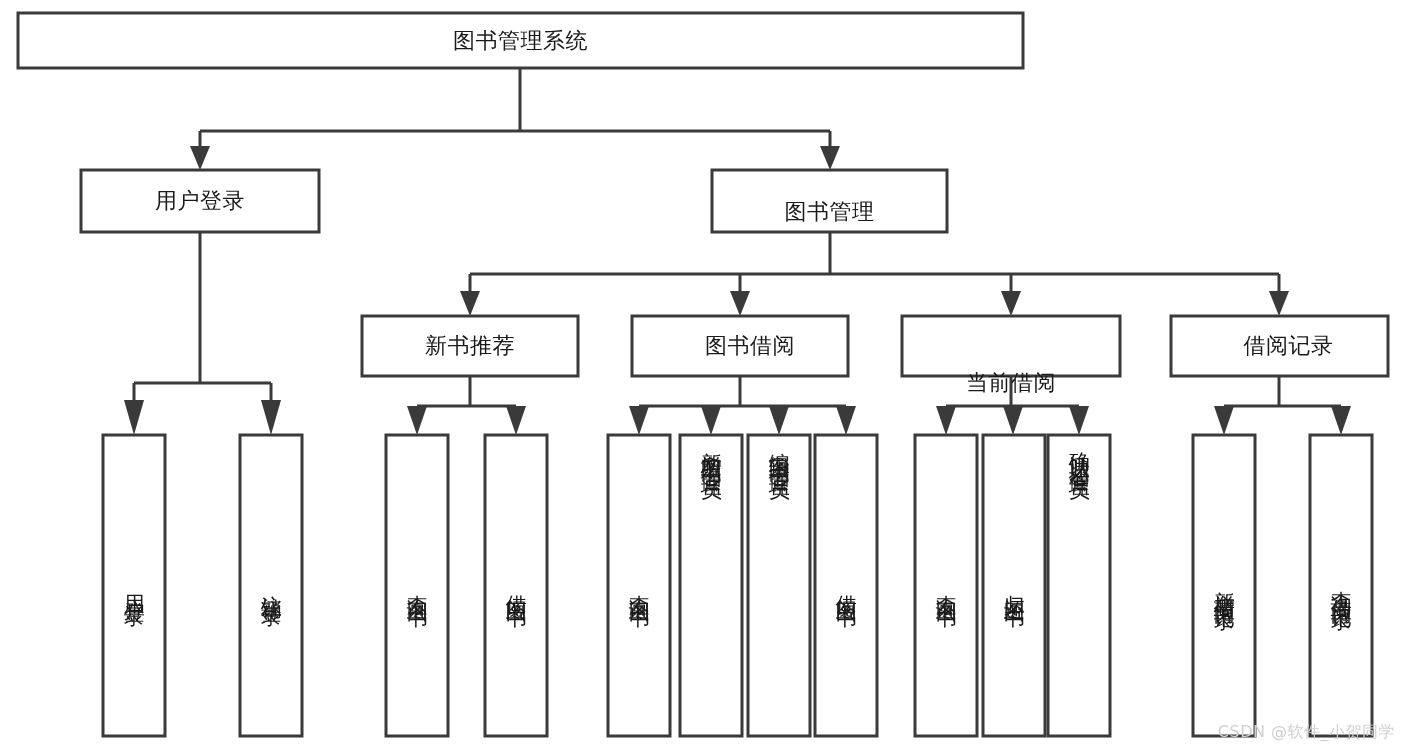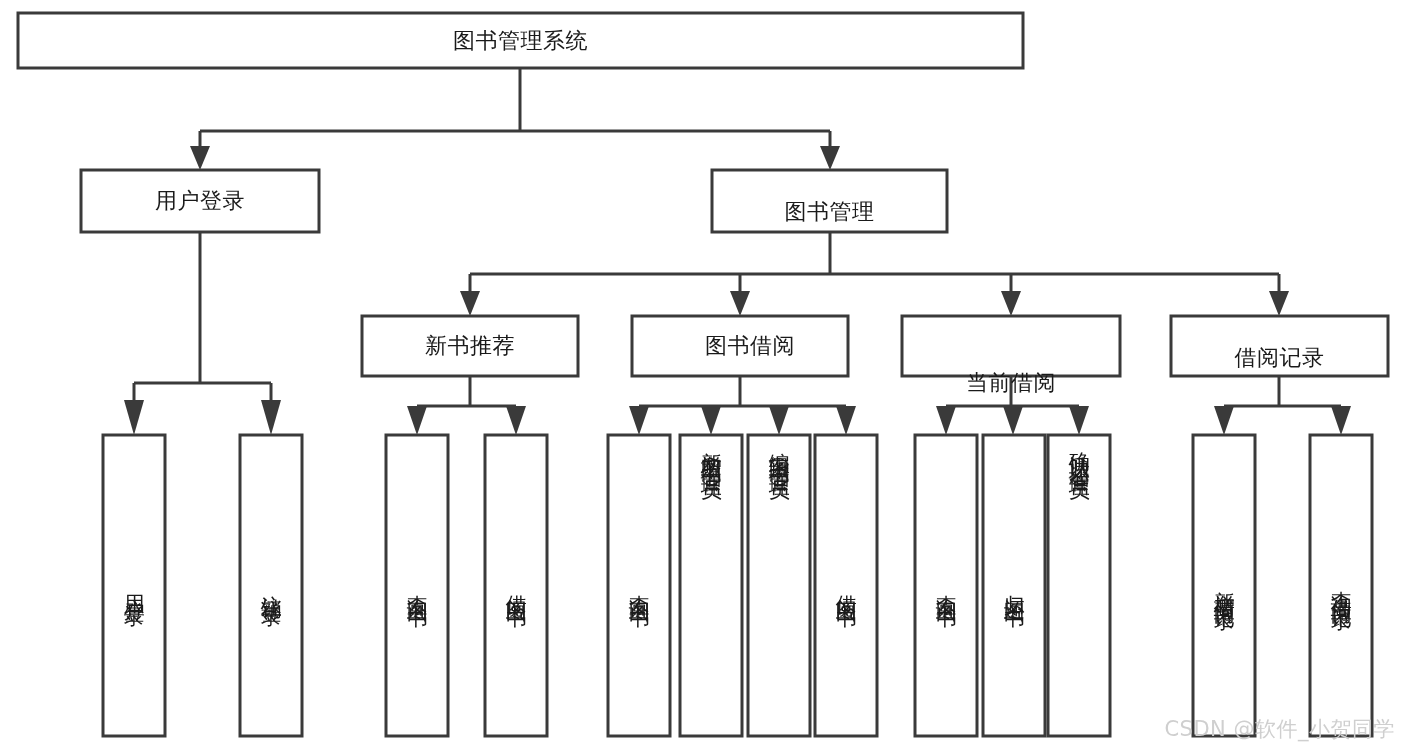--- a/index.html
+++ b/index.html
@@ -65,21 +65,21 @@
     writing-mode: vertical-rl;
     text-orientation: upright;
     letter-spacing: 4px;
     display: block;
   }
   .watermark {
     position: absolute;
     right: 10px;
     bottom: 4px;
     color: #cfcfcf;
-    font-size: 21px;
+    font-size: 16px;
     letter-spacing: 0.5px;
     white-space: nowrap;
   }
 </style>
 </head>
 <body>
 
 <div id="diagram-root">
 
   <svg class="diagram-canvas" viewBox="0 0 1405 747">
@@ -178,21 +178,21 @@
   </svg>
 
   <div class="node-label-h" style="left:18px; top:13px; width:1005px; height:55px;">图书管理系统</div>
 
   <div class="node-label-h" style="left:81px; top:170px; width:238px; height:62px;">用户登录</div>
   <div class="node-label-h" style="left:712px; top:181px; width:235px; height:62px;">图书管理</div>
 
   <div class="node-label-h" style="left:362px; top:316px; width:216px; height:60px;">新书推荐</div>
   <div class="node-label-h" style="left:632px; top:316px; width:236px; height:60px;">图书借阅</div>
   <div class="node-label-h" style="left:902px; top:316px; width:218px; height:60px;margin-top:37px;">当前借阅</div>
-  <div class="node-label-h" style="left:1171px; top:316px; width:217px; height:60px;margin-top:12px;">借阅记录</div>
+  <div class="node-label-h" style="left:1171px; top:316px; width:235px; height:60px;">借阅记录</div>
 
   <div class="node-label-v" style="left:103px; top:435px; width:62px; height:301px;">
     <span>用户登录</span>
   </div>
   <div class="node-label-v" style="left:240px; top:435px; width:62px; height:301px;">
     <span>注销登录</span>
   </div>
   <div class="node-label-v" style="left:386px; top:435px; width:62px; height:301px;">
     <span>查询图书</span>
   </div>

